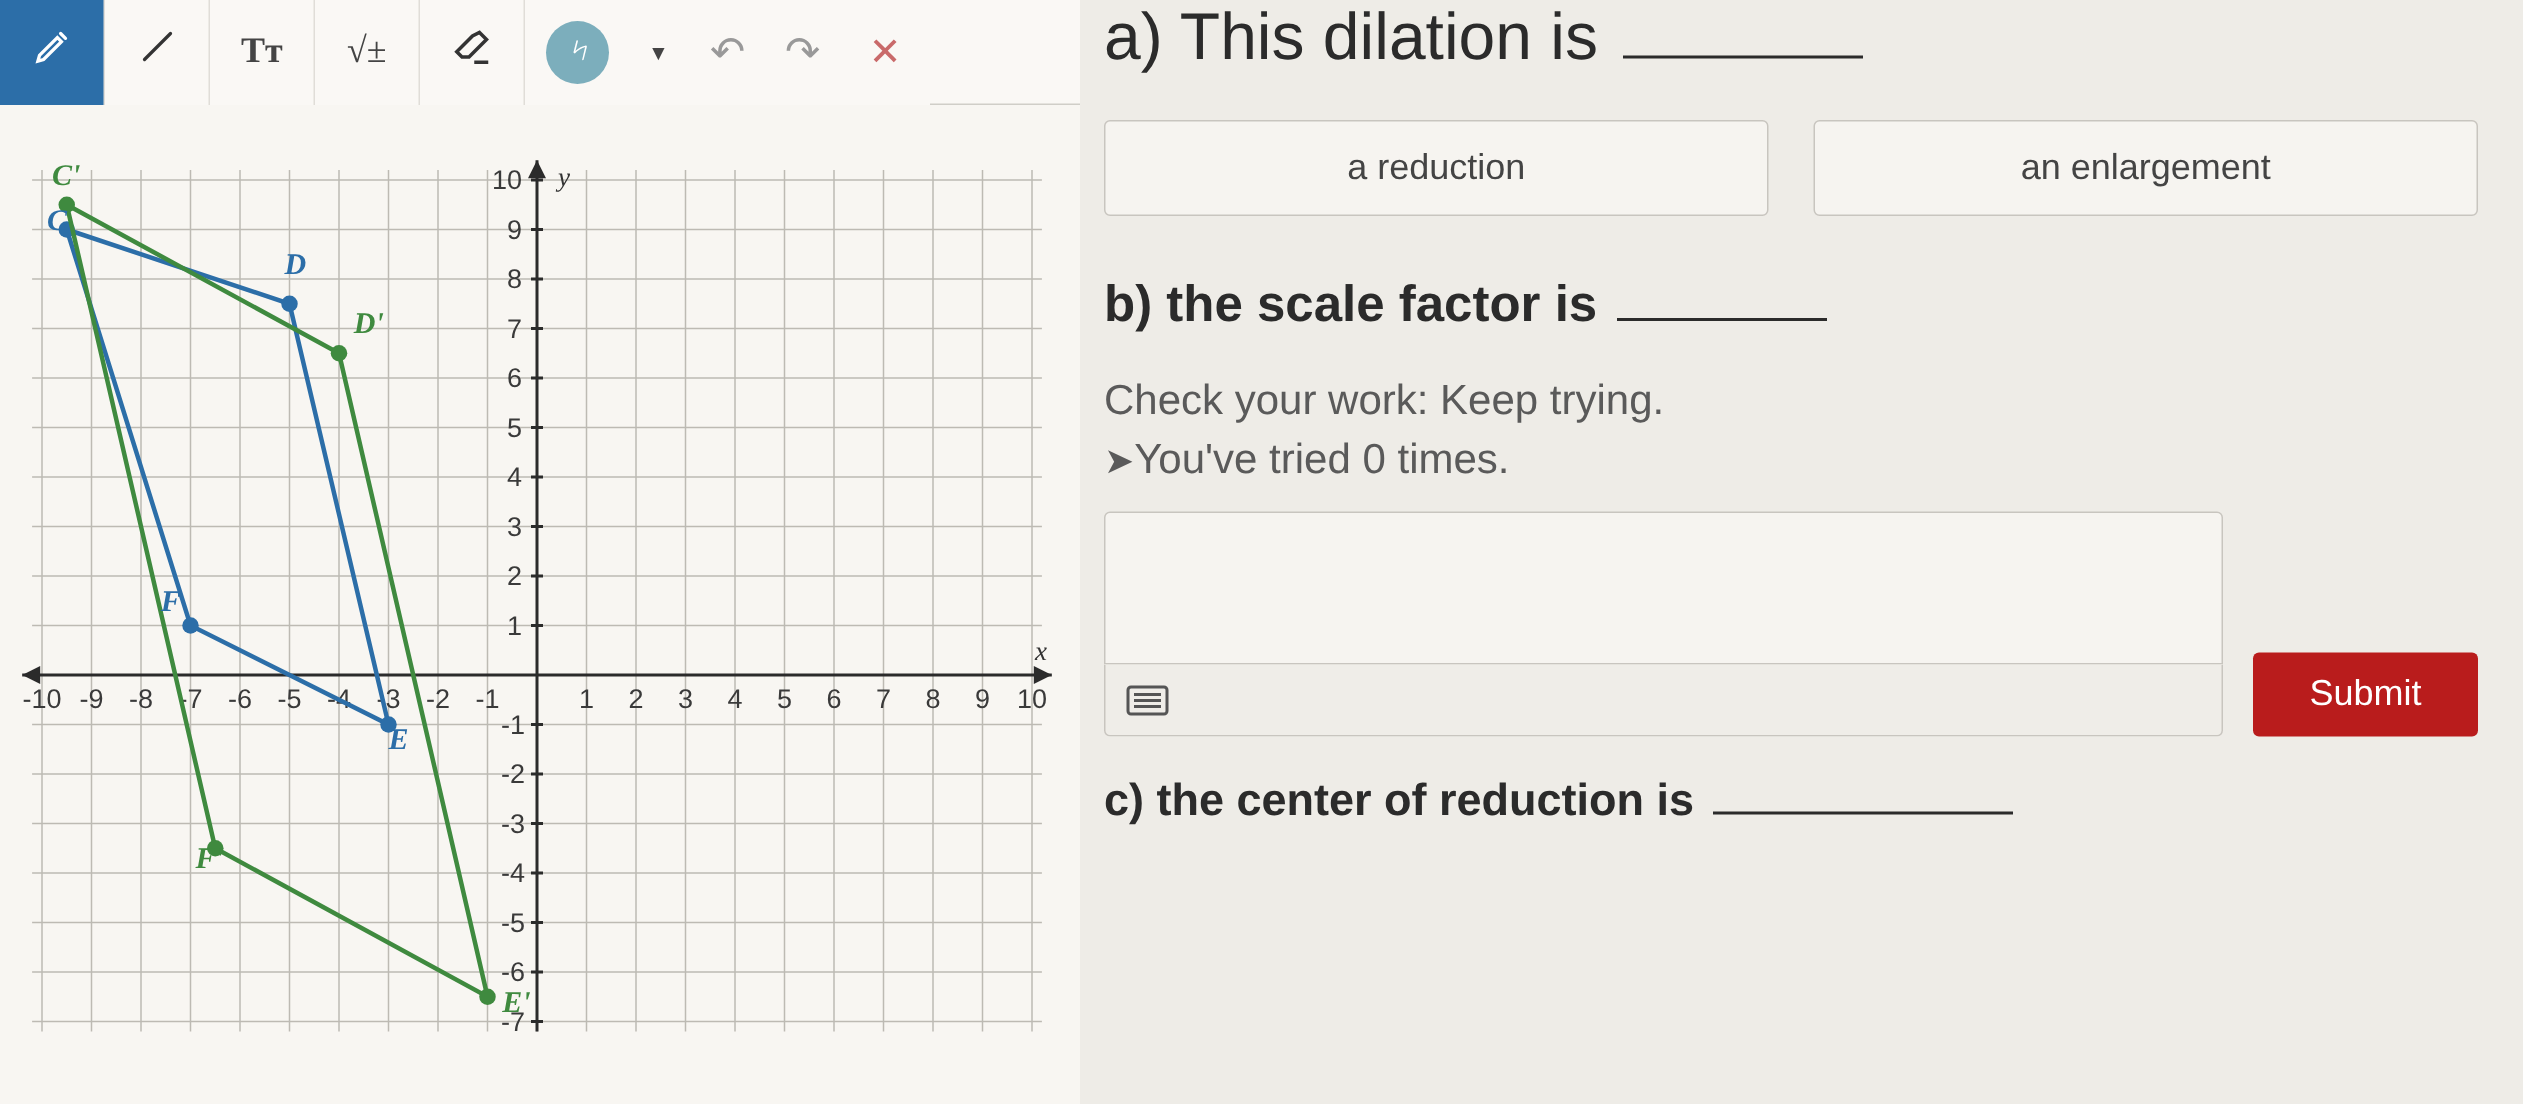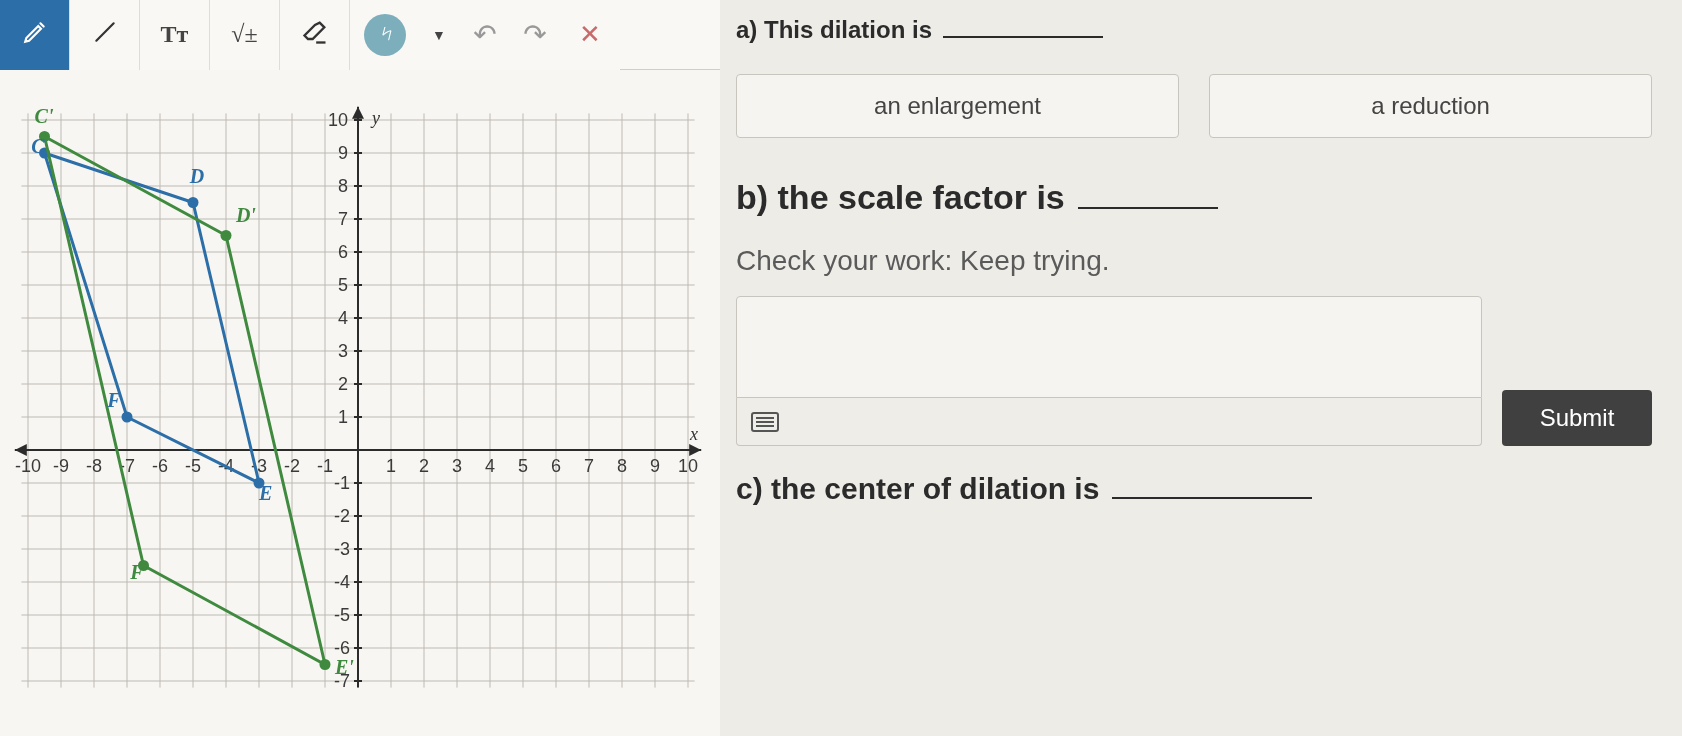--- a/index.html
+++ b/index.html
@@ -71,24 +71,24 @@
     display: block;
   }
   .right-panel {
     flex: 1;
     padding: 0 30px 20px 16px;
     background: #eeece7;
     display: flex;
     flex-direction: column;
   }
   .question-a {
-    font-size: 24px;
-    font-weight: bold;
+    font-size: 44px;
+    font-weight: normal;
     color: #2b2b2b;
-    margin-top: 16px;
+    margin-top: 0;
     margin-bottom: 30px;
   }
   .question-a .blank {
     display: inline-block;
     border-bottom: 2px solid #2b2b2b;
     width: 160px;
     vertical-align: baseline;
     margin-left: 4px;
   }
   .choice-row {
@@ -169,21 +169,21 @@
     position:absolute;
     inset:3px;
     background:
       linear-gradient(#555,#555) 0 0/100% 2px no-repeat,
       linear-gradient(#555,#555) 0 50%/100% 2px no-repeat,
       linear-gradient(#555,#555) 0 100%/100% 2px no-repeat;
   }
   .submit-btn {
     width: 150px;
     height: 56px;
-    background: #404040;
+    background: #b91c1c;
     color: #fff;
     border: none;
     border-radius: 4px;
     font-size: 24px;
     cursor: pointer;
   }
   .question-c {
     font-size: 30px;
     font-weight: bold;
     color: #2b2b2b;
@@ -371,38 +371,39 @@
         <text x="326.9" y="584.4" class="plabel" fill="#3f8a3f">E'</text>
       </svg>
   </div>
 </div>
 
 <div class="right-panel">
   <div class="question-a">
     <span>a) This dilation is </span><span class="blank"></span>
   </div>
   <div class="choice-row">
+    <div class="choice-btn">a reduction</div>
     <div class="choice-btn">an enlargement</div>
-    <div class="choice-btn">a reduction</div>
   </div>
 
   <div class="question-b">
     <span>b) the scale factor is </span><span class="blank"></span>
   </div>
 
   <div class="feedback">
     <div>Check your work: Keep trying.</div>
+    <div><span class="cursor-char">➤</span><span>You've tried 0 times.</span></div>
   </div>
 
   <div class="answer-row">
     <div class="answer-box">
       <div class="answer-input"></div>
       <div class="answer-footer">
         <div class="kbd-icon"></div>
       </div>
     </div>
     <button class="submit-btn">Submit</button>
   </div>
 
   <div class="question-c">
-    <span>c) the center of dilation is </span><span class="blank"></span>
+    <span>c) the center of reduction is </span><span class="blank"></span>
   </div>
 </div>
 
 </body></html>

